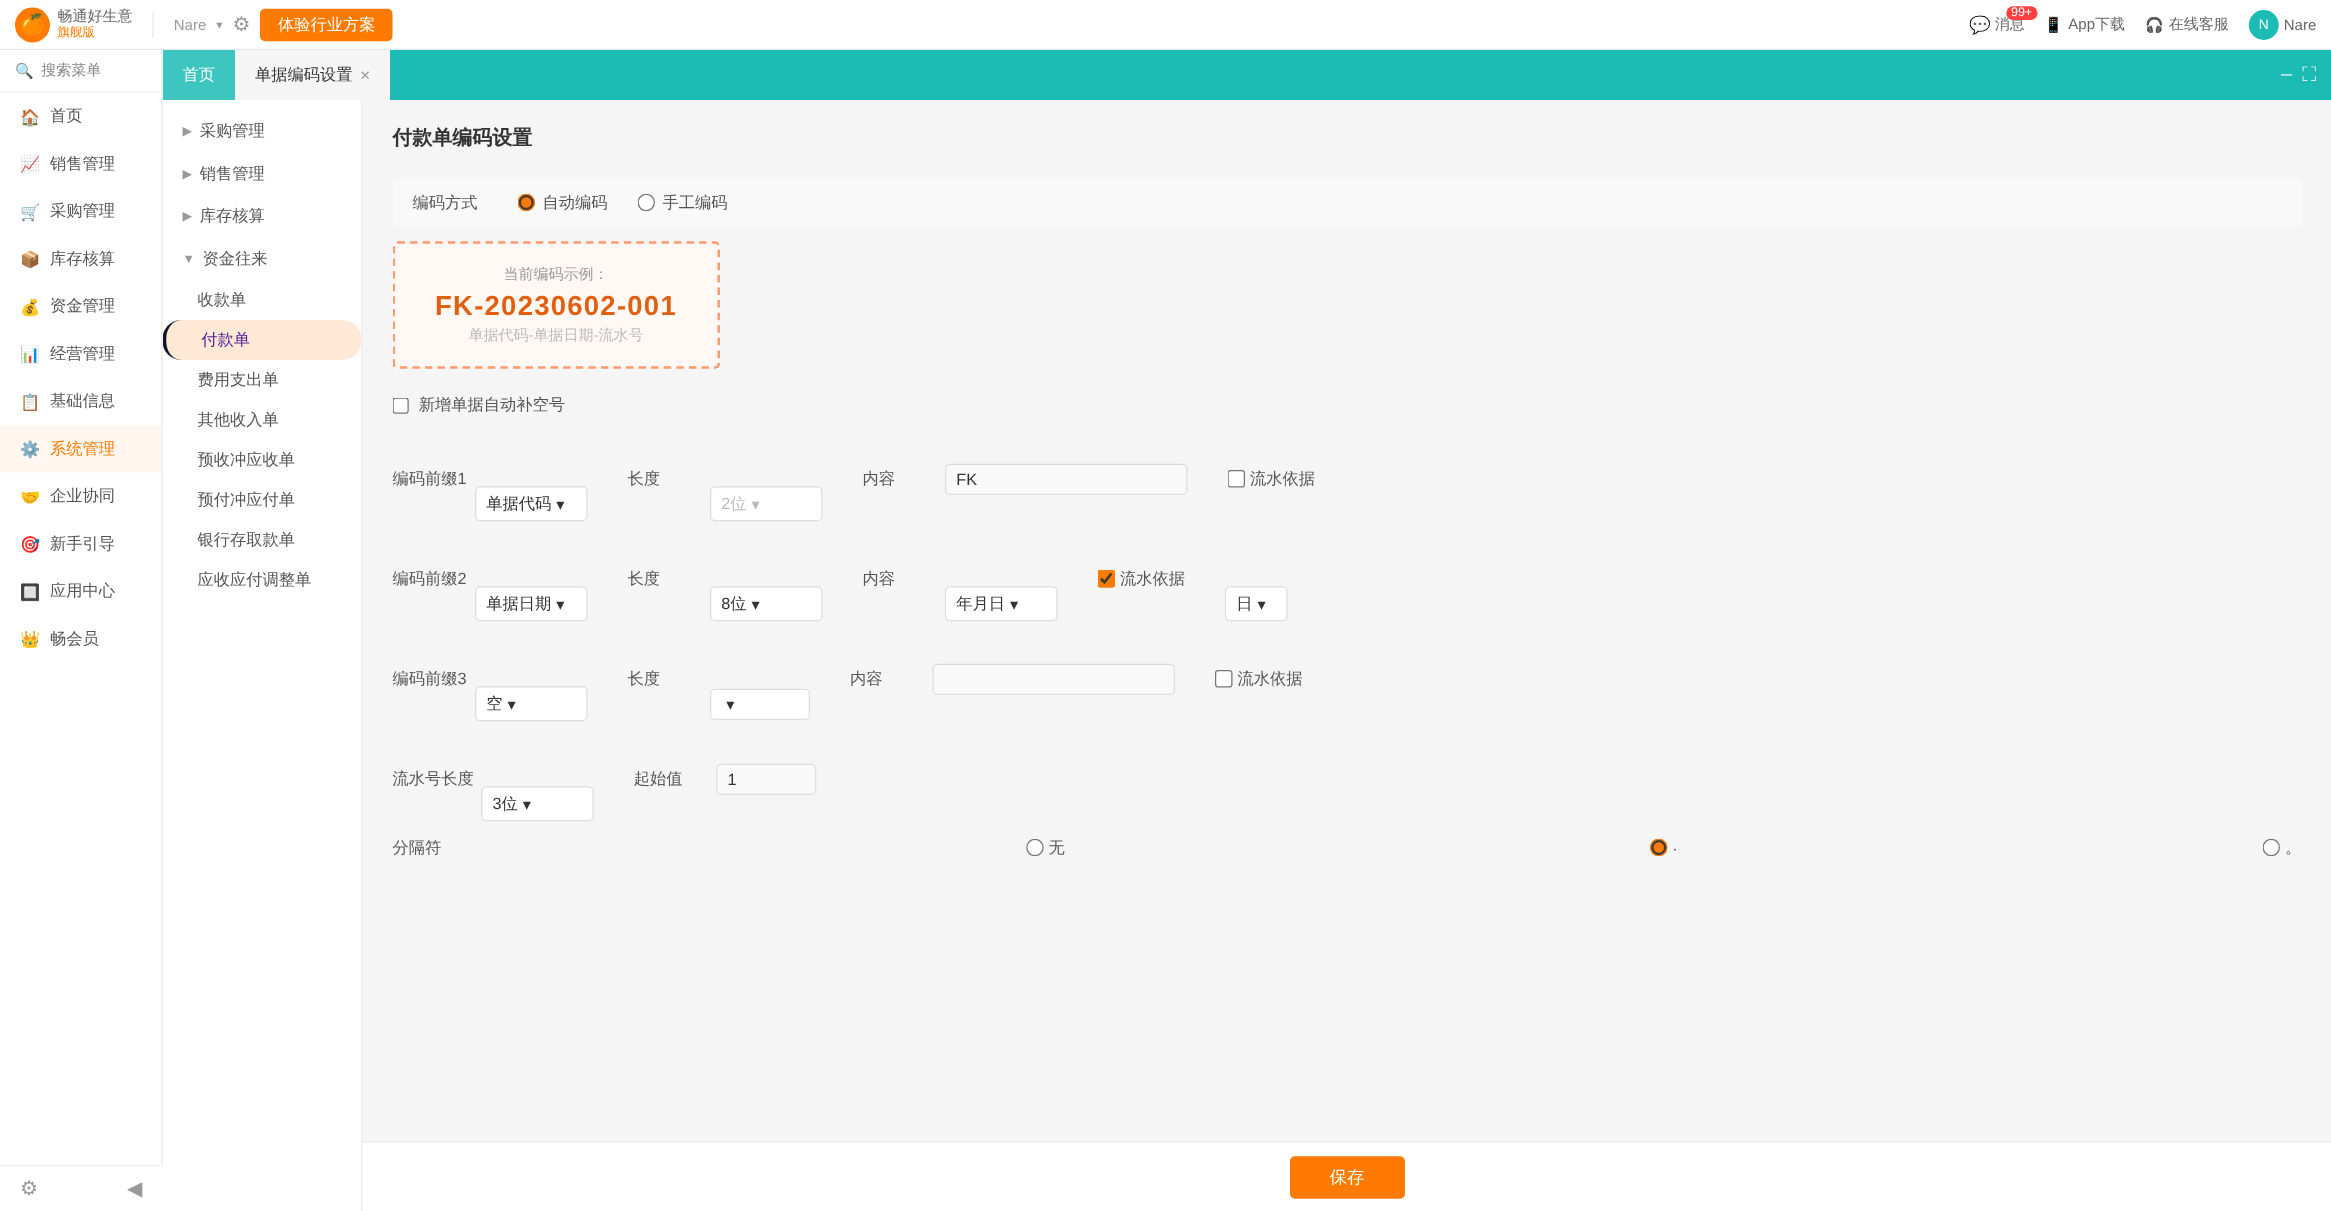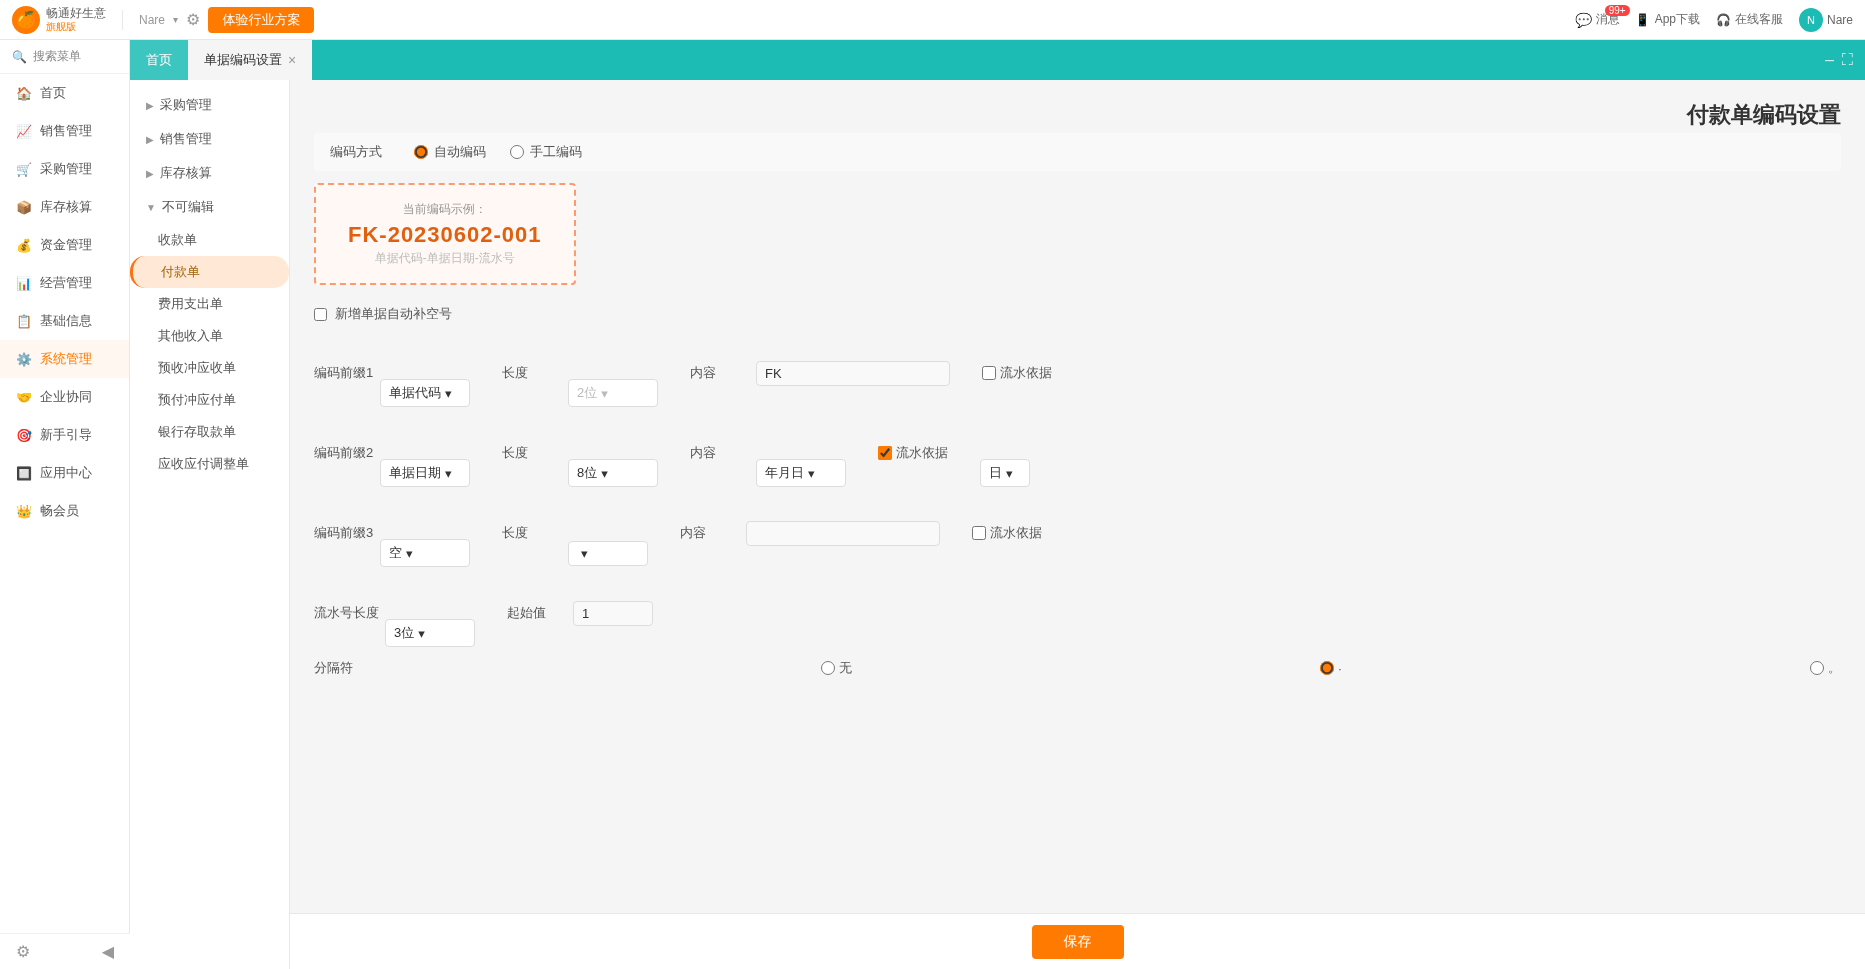--- a/index.html
+++ b/index.html
@@ -137,34 +137,33 @@
       color: #555;
       cursor: pointer;
     }
     .sub-nav-header .arrow { font-size: 10px; color: #999; }
     .sub-nav-item {
       padding: 7px 16px 7px 28px;
       font-size: 13px;
       color: #555;
       cursor: pointer;
     }
-    .sub-nav-item.active { color: #a16207; background: #ffe9d6; border-left: 3px solid #f97316; border-radius: 15px; }
+    .sub-nav-item.active { color: #4c1d95; background: #ffe9d6; border-left: 3px solid #0f172a; border-radius: 15px; }
 
     
     .page-content {
       flex: 1;
       padding: 20px 24px;
       background: #f5f5f5;
     }
     .page-title {
-      font-size: 22px;
+      font-size: 16px;
       font-weight: bold;
       color: #333;
-      margin-bottom: 3px;
-      text-align: right;
+      margin-bottom: 22px;
     }
     .encode-method {
       display: flex;
       align-items: flex-start;
       gap: 24px;
       padding: 10px 16px;
       background: #f9f9f9;
       border-radius: 4px;
       margin-bottom: 12px;
     }
@@ -402,21 +401,21 @@
       </div>
       <div class="sub-nav-group">
         <div class="sub-nav-header">
           <span class="arrow">▶</span>
           <span>库存核算</span>
         </div>
       </div>
       <div class="sub-nav-group">
         <div class="sub-nav-header">
           <span class="arrow">▼</span>
-          <span>不可编辑</span>
+          <span>资金往来</span>
         </div>
         <div class="sub-nav-item">收款单</div>
         <div class="sub-nav-item active">付款单</div>
         <div class="sub-nav-item">费用支出单</div>
         <div class="sub-nav-item">其他收入单</div>
         <div class="sub-nav-item">预收冲应收单</div>
         <div class="sub-nav-item">预付冲应付单</div>
         <div class="sub-nav-item">银行存取款单</div>
         <div class="sub-nav-item">应收应付调整单</div>
       </div>

